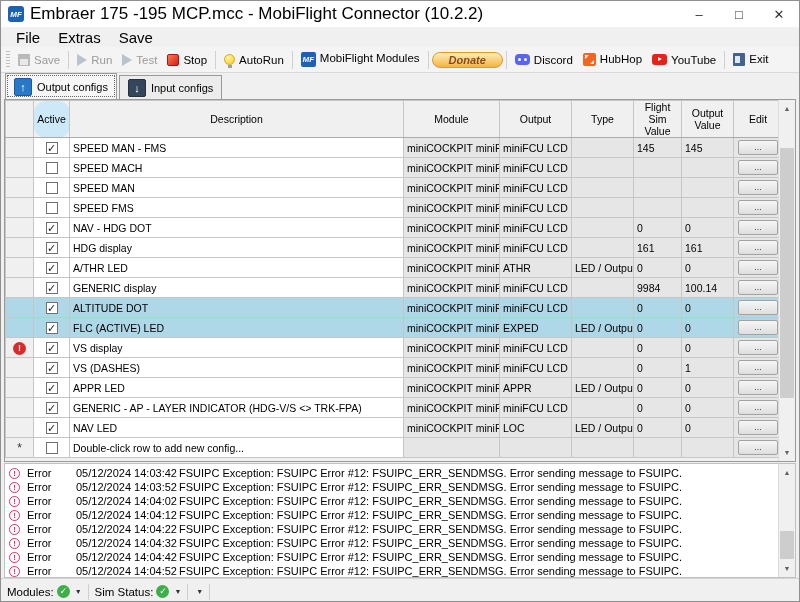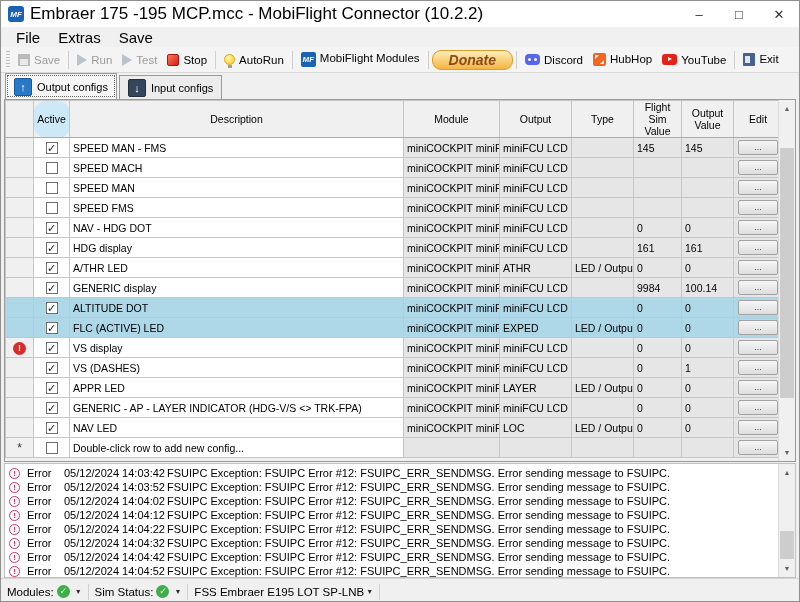--- a/index.html
+++ b/index.html
@@ -25,21 +25,21 @@
   .tbtn.disabled { color:#9b9b9b; }
   .tsep { width:1px; height:18px; background:#d0d0d0; margin:0 3px; }
   .icon { display:inline-block; flex:0 0 auto; }
   .i-floppy { width:12px; height:12px; background:#b9b9b9; border-radius:1px; position:relative; }
   .i-floppy::after { content:""; position:absolute; left:2px; top:5px; width:8px; height:6px; background:#e9e9e9; }
   .i-play { width:0; height:0; border-left:10px solid #b9c3cc; border-top:6px solid transparent; border-bottom:6px solid transparent; }
   .i-stop { width:12px; height:12px; border-radius:2px; background:linear-gradient(135deg,#ff7a4d,#d21f1f); border:1px solid #a81414; }
   .i-bulb { width:11px; height:11px; border-radius:50%; background:radial-gradient(circle at 35% 30%,#fff3b0,#ffd83a 70%); border:1px solid #d9a912; position:relative; }
   .i-bulb::after { content:""; position:absolute; left:3px; top:10px; width:4px; height:3px; background:#9aa0a6; }
   .i-mf { width:15px; height:15px; background:#1b62b5; border-radius:2px; color:#fff; font-weight:bold; font-style:italic; font-size:8px; display:flex; align-items:center; justify-content:center; }
-  .donate { border:1px solid #e09b28; border-radius:9px; background:linear-gradient(#fdeebc,#f6b43f); padding:1px 16px; font-weight:bold; font-style:italic; font-size:14px; color:#8a4a1f; }
+  .donate { border:1px solid #e09b28; border-radius:9px; background:linear-gradient(#fdeebc,#f6b43f); padding:1px 16px; font-weight:bold; font-style:italic; font-size:11px; color:#8a4a1f; }
   .i-discord { width:15px; height:11px; background:#5865f2; border-radius:4px; position:relative; }
   .i-discord::before,.i-discord::after { content:""; position:absolute; top:4px; width:3px; height:3px; border-radius:50%; background:#fff; }
   .i-discord::before{ left:3px; } .i-discord::after{ right:3px; }
   .i-hubhop { width:13px; height:13px; background:#f26522; border-radius:2px; position:relative; }
   .i-hubhop::before { content:""; position:absolute; left:2px; top:2px; width:0; height:0; border-top:4px solid #fff; border-right:4px solid transparent; }
   .i-hubhop::after { content:""; position:absolute; right:2px; bottom:2px; width:0; height:0; border-bottom:4px solid #fff; border-left:4px solid transparent; }
   .i-youtube { width:15px; height:11px; background:#e62117; border-radius:3px; position:relative; }
   .i-youtube::after { content:""; position:absolute; left:6px; top:3px; width:0; height:0; border-left:4px solid #fff; border-top:2.5px solid transparent; border-bottom:2.5px solid transparent; }
   .i-exit { width:12px; height:13px; background:#45618e; border-radius:1px; position:relative; }
   .i-exit::after { content:""; position:absolute; left:2px; top:3px; width:5px; height:7px; background:#dfe7f2; }
@@ -72,21 +72,21 @@
   
   .vscroll { position:absolute; top:0; right:0; width:17px; bottom:0; background:#f0f0f0; border-left:1px solid #dcdcdc; }
   .sb-btn { position:absolute; left:0; width:16px; height:17px; color:#606060; font-size:7px; display:flex; align-items:center; justify-content:center; background:#f0f0f0; }
   .sb-up { top:0; } .sb-down { bottom:0; }
   .sb-thumb { position:absolute; left:1px; width:14px; background:#cdcdcd; border-radius:1px; }
 
   
   .log-panel { height:115px; margin:1px 3px 0 3px; background:#fff; border:1px solid #c0c0c0; position:relative; overflow:hidden; flex:0 0 auto; }
   .log-row { display:flex; align-items:center; height:14px; padding-left:4px; }
   .log-ico { width:11px; height:11px; border:1px solid #d6336c; border-radius:50%; color:#d6336c; font-size:8px; font-weight:bold; line-height:10px; text-align:center; flex:0 0 auto; }
-  .log-level { width:44px; padding-left:7px; flex:0 0 auto; }
+  .log-level { width:56px; padding-left:7px; flex:0 0 auto; }
   .log-time { width:103px; flex:0 0 auto; }
   .log-msg { flex:1; white-space:nowrap; overflow:hidden; }
 
   
   .statusbar { height:26px; margin-top:auto; background:#f0f0f0; border-top:1px solid #d4d4d4; display:flex; align-items:center; padding:0 6px; font-size:11.5px; flex:0 0 auto; }
   .ssep { width:1px; height:16px; background:#cfcfcf; margin:0 6px; }
   .gcheck { width:13px; height:13px; border-radius:50%; background:#3dae49; color:#fff; font-size:9px; font-weight:bold; line-height:13px; text-align:center; margin:0 3px; }
   .drop { font-size:7px; color:#333; margin-left:2px; }
   .sb-right { margin-left:auto; display:flex; align-items:center; }
   .hubhop-mini { width:15px; height:15px; background:#f26522; border-radius:2px; position:relative; margin-left:5px; }
@@ -359,21 +359,21 @@
             <td class="gray">1</td>
             <td class="gray">
               <span class="edit-btn">...</span>
             </td>
           </tr>
           <tr>
             <td class="rowhdr"></td>
             <td class="c-active"><span class="cb on"></span></td>
             <td class="c-desc">APPR LED</td>
             <td class="gray">miniCOCKPIT miniFCU</td>
-            <td class="gray">LAYER</td>
+            <td class="gray">APPR</td>
             <td class="gray">LED / Output</td>
             <td class="gray">0</td>
             <td class="gray">0</td>
             <td class="gray">
               <span class="edit-btn">...</span>
             </td>
           </tr>
           <tr>
             <td class="rowhdr"></td>
             <td class="c-active"><span class="cb on"></span></td>
@@ -482,18 +482,17 @@
 
   <div class="statusbar">
     <span>Modules:</span>
     <span class="gcheck">✓</span>
     <span class="drop">▼</span>
     <div class="ssep"></div>
     <span>Sim Status:</span>
     <span class="gcheck">✓</span>
     <span class="drop">▼</span>
     <div class="ssep"></div>
-    <span>FSS Embraer E195 LOT SP-LNB</span>
     <span class="drop">▼</span>
     <div class="ssep"></div>
   </div>
 
 </div>
 
 </body></html>

